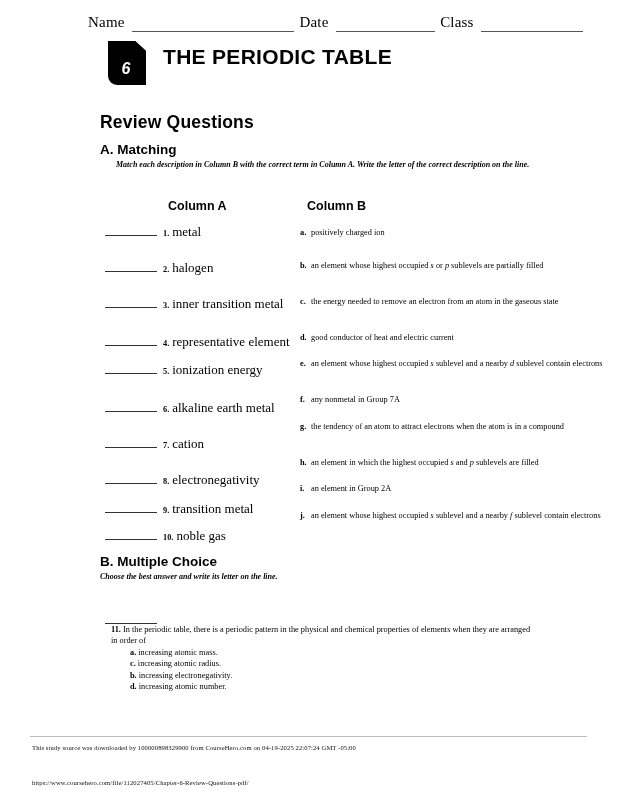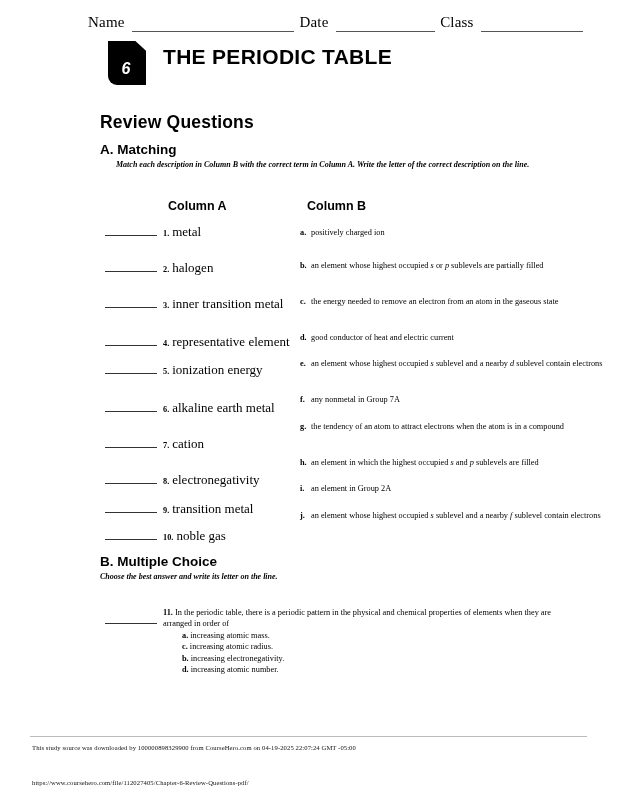--- a/index.html
+++ b/index.html
@@ -208,21 +208,21 @@
   }
   .desc-row i { font-style: italic; }
 
   
   .mc-block {
     position: absolute;
     left: 105px;
     top: 607px;
     width: 470px;
   }
-  .mc-row { position: relative; display: flex; }
+  .mc-row { position: relative; display: flex; flex-direction: column; }
   .mc-body {
     margin-left: 6px;
     font-family: "Liberation Serif", serif;
     font-size: 8.3px;
     line-height: 11px;
     width: 420px;
   }
   .mc-num { font-weight: bold; }
   .mc-choices {
     margin-top: 1px;

